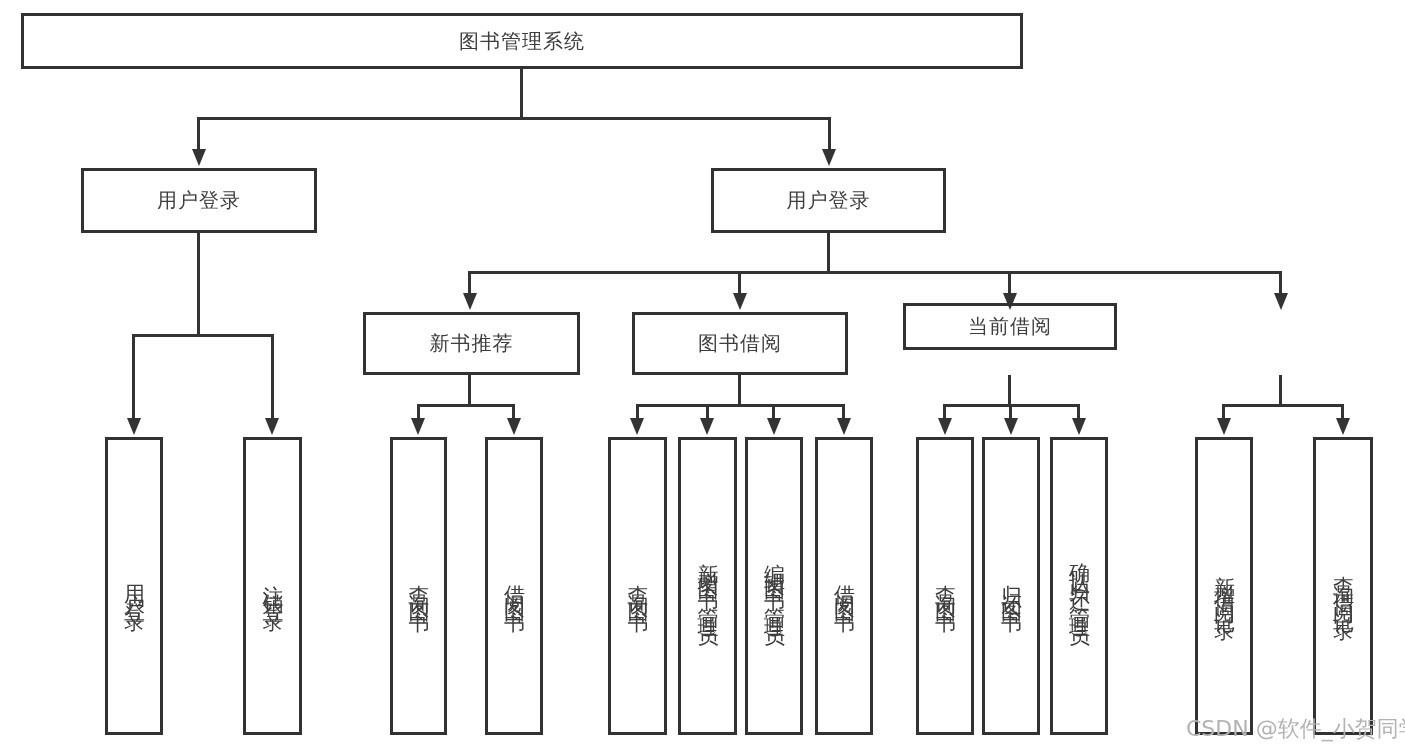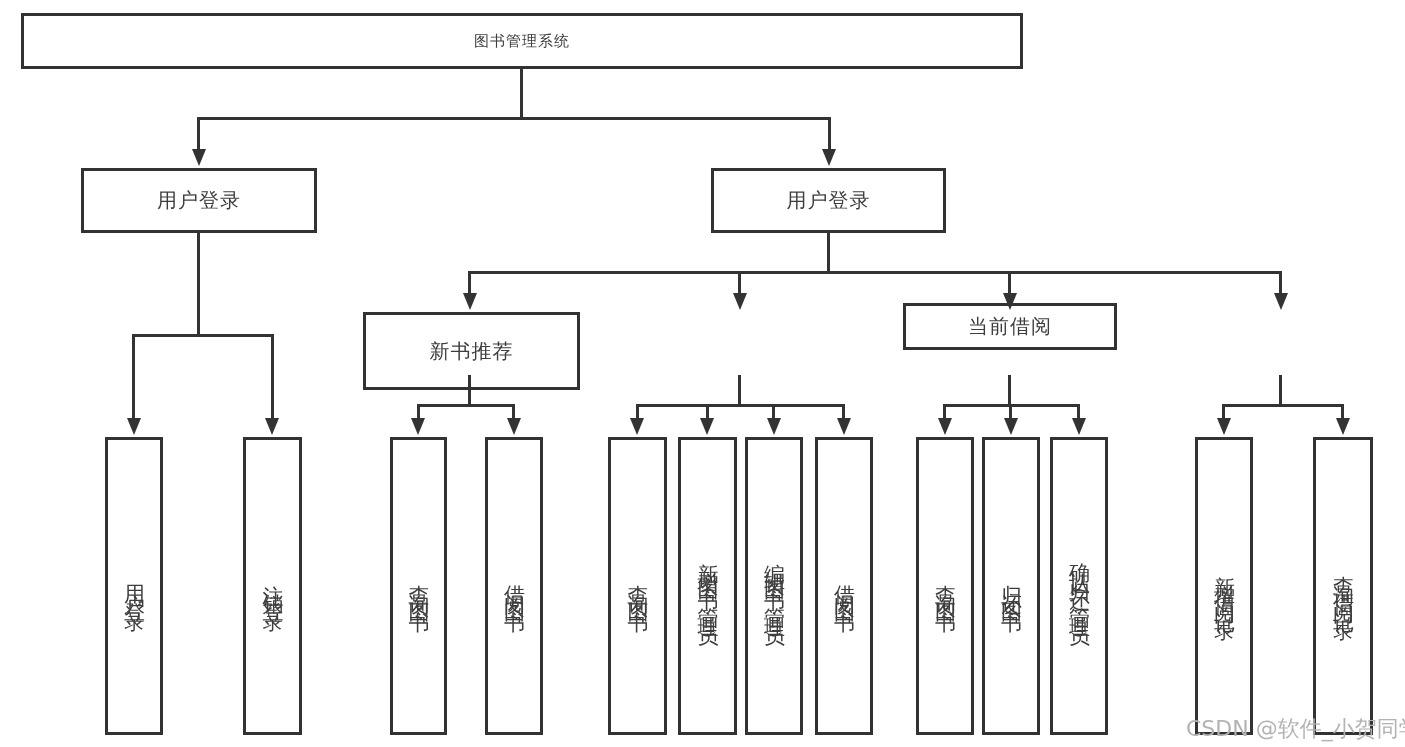--- a/index.html
+++ b/index.html
@@ -19,21 +19,21 @@
     align-items:center;
     justify-content:center;
     color:#3d3d3d;
   }
   .node-h .label{
     font-size:20px;
     letter-spacing:1px;
     white-space:nowrap;
     color:#3d3d3d;
   }
-  .node-root .label{font-size:15px;}
+  .node-root .label{font-size:20px;}
   .node-v{top:437px;height:298px;}
   .node-v .label{
     writing-mode:vertical-rl;
     text-orientation:mixed;
     font-size:21px;
     line-height:1;
     letter-spacing:9px;
     color:#3d3d3d;
   }
   .vline{position:absolute;width:3px;background:#333333;}
@@ -62,22 +62,25 @@
     <span class="label">图书管理系统</span>
   </div>
 
   <div class="node node-h" style="left:81px;top:168px;width:236px;height:65px;">
     <span class="label">用户登录</span>
   </div>
   <div class="node node-h" style="left:711px;top:168px;width:235px;height:65px;">
     <span class="label">用户登录</span>
   </div>
 
-  <div class="node node-h" style="left:363px;top:312px;width:217px;height:78px;">
+  <div class="node node-h" style="left:363px;top:312px;width:217px;height:63px;">
     <span class="label">新书推荐</span>
+  </div>
+  <div class="node node-h" style="left:632px;top:312px;width:216px;height:63px;">
+    <span class="label">图书借阅</span>
   </div>
   <div class="node node-h" style="left:903px;top:303px;width:214px;height:47px;">
     <span class="label">当前借阅</span>
   </div>
 
   <div class="node node-v" style="left:105px;width:58px;">
     <span class="label">用户登录</span>
   </div>
   <div class="node node-v" style="left:243px;width:59px;">
     <span class="label">注销登录</span>

